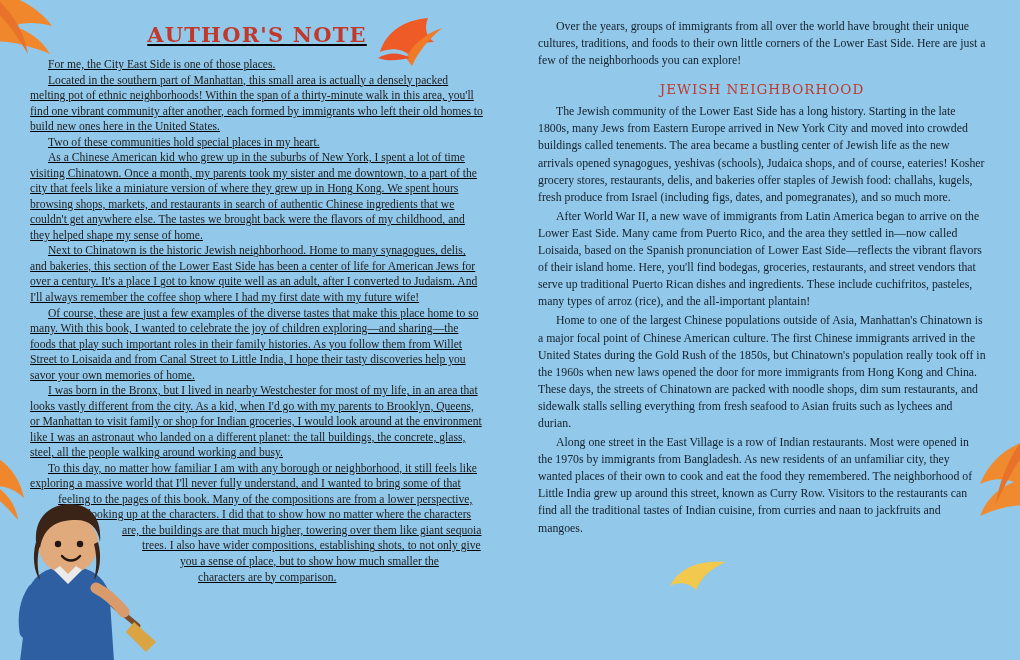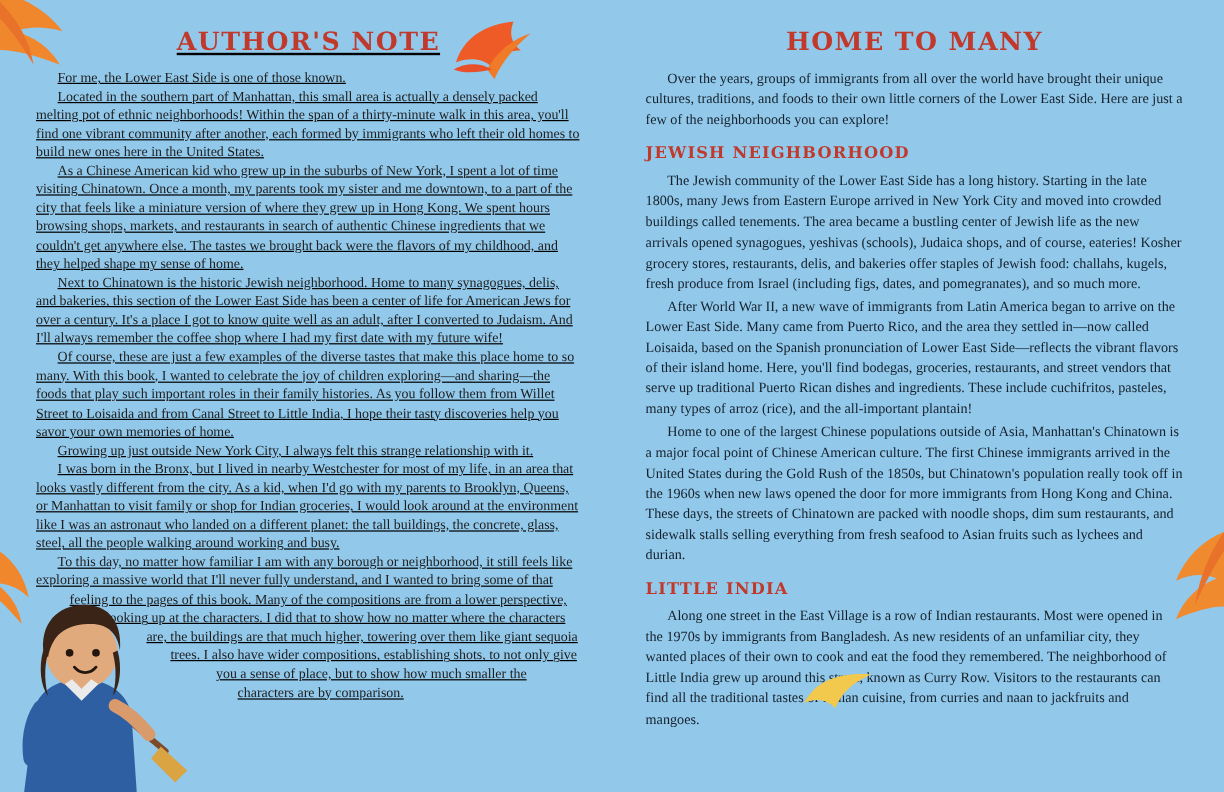--- a/index.html
+++ b/index.html
@@ -40,22 +40,23 @@
     letter-spacing: 1.2px;
     font-size: 21px;
     margin: 4px 0 10px 0;
     text-transform: uppercase;
   }
   h1.heading.illus {
     margin-top: 16px;
   }
   h2.subheading {
     font-family: "DejaVu Serif", serif;
-    font-weight: bold;
+    font-weight: normal;
     color: #c0392b;
+    text-align: center;
     letter-spacing: 1px;
     font-size: 13.5px;
     margin: 12px 0 6px 0;
     text-transform: uppercase;
   }
   p.para {
     font-size: 11.6px;
     line-height: 1.34;
     color: #1d1d1d;
     margin: 0;
@@ -130,54 +131,52 @@
 </style>
 </head>
 <body>
 
 <div class="page">
 
   <div class="col col-left">
 
     <h1 class="heading">Author's Note</h1>
 
-    <p class="para">For me, the Lower East Side is one of those known.</p>
+    <p class="para">For me, the City East Side is one of those places.</p>
     <p class="para">Located in the southern part of Manhattan, this small area is actually a densely packed melting pot of ethnic neighborhoods! Within the span of a thirty-minute walk in this area, you'll find one vibrant community after another, each formed by immigrants who left their old homes to build new ones here in the United States.</p>
+    <p class="para">Two of these communities hold special places in my heart.</p>
     <p class="para">As a Chinese American kid who grew up in the suburbs of New York, I spent a lot of time visiting Chinatown. Once a month, my parents took my sister and me downtown, to a part of the city that feels like a miniature version of where they grew up in Hong Kong. We spent hours browsing shops, markets, and restaurants in search of authentic Chinese ingredients that we couldn't get anywhere else. The tastes we brought back were the flavors of my childhood, and they helped shape my sense of home.</p>
     <p class="para">Next to Chinatown is the historic Jewish neighborhood. Home to many synagogues, delis, and bakeries, this section of the Lower East Side has been a center of life for American Jews for over a century. It's a place I got to know quite well as an adult, after I converted to Judaism. And I'll always remember the coffee shop where I had my first date with my future wife!</p>
     <p class="para">Of course, these are just a few examples of the diverse tastes that make this place home to so many. With this book, I wanted to celebrate the joy of children exploring—and sharing—the foods that play such important roles in their family histories. As you follow them from Willet Street to Loisaida and from Canal Street to Little India, I hope their tasty discoveries help you savor your own memories of home.</p>
 
 
-    <p class="para">Growing up just outside New York City, I always felt this strange relationship with it.</p>
     <p class="para">I was born in the Bronx, but I lived in nearby Westchester for most of my life, in an area that looks vastly different from the city. As a kid, when I'd go with my parents to Brooklyn, Queens, or Manhattan to visit family or shop for Indian groceries, I would look around at the environment like I was an astronaut who landed on a different planet: the tall buildings, the concrete, glass, steel, all the people walking around working and busy.</p>
 
     <div class="shape-step" style="width:0px;height:38px;"></div>
     <div class="shape-step" style="width:28px;"></div>
     <div class="shape-step" style="width:58px;"></div>
     <div class="shape-step" style="width:92px;"></div>
     <div class="shape-step" style="width:112px;"></div>
     <div class="shape-step" style="width:150px;"></div>
     <div class="shape-step" style="width:168px;"></div>
 
     <p class="para">To this day, no matter how familiar I am with any borough or neighborhood, it still feels like exploring a massive world that I'll never fully understand, and I wanted to bring some of that feeling to the pages of this book. Many of the compositions are from a lower perspective, looking up at the characters. I did that to show how no matter where the characters are, the buildings are that much higher, towering over them like giant sequoia trees. I also have wider compositions, establishing shots, to not only give you a sense of place, but to show how much smaller the characters are by comparison.</p>
 
   </div>
 
   <div class="col col-right">
-    <h1 class="heading">Home to Many</h1>
     <p class="right-para first">Over the years, groups of immigrants from all over the world have brought their unique cultures, traditions, and foods to their own little corners of the Lower East Side. Here are just a few of the neighborhoods you can explore!</p>
 
     <h2 class="subheading">Jewish Neighborhood</h2>
     <p class="right-para">The Jewish community of the Lower East Side has a long history. Starting in the late 1800s, many Jews from Eastern Europe arrived in New York City and moved into crowded buildings called tenements. The area became a bustling center of Jewish life as the new arrivals opened synagogues, yeshivas (schools), Judaica shops, and of course, eateries! Kosher grocery stores, restaurants, delis, and bakeries offer staples of Jewish food: challahs, kugels, fresh produce from Israel (including figs, dates, and pomegranates), and so much more.</p>
 
     <p class="right-para">After World War II, a new wave of immigrants from Latin America began to arrive on the Lower East Side. Many came from Puerto Rico, and the area they settled in—now called Loisaida, based on the Spanish pronunciation of Lower East Side—reflects the vibrant flavors of their island home. Here, you'll find bodegas, groceries, restaurants, and street vendors that serve up traditional Puerto Rican dishes and ingredients. These include cuchifritos, pasteles, many types of arroz (rice), and the all-important plantain!</p>
 
     <p class="right-para">Home to one of the largest Chinese populations outside of Asia, Manhattan's Chinatown is a major focal point of Chinese American culture. The first Chinese immigrants arrived in the United States during the Gold Rush of the 1850s, but Chinatown's population really took off in the 1960s when new laws opened the door for more immigrants from Hong Kong and China. These days, the streets of Chinatown are packed with noodle shops, dim sum restaurants, and sidewalk stalls selling everything from fresh seafood to Asian fruits such as lychees and durian.</p>
 
-    <h2 class="subheading">Little India</h2>
     <p class="right-para">Along one street in the East Village is a row of Indian restaurants. Most were opened in the 1970s by immigrants from Bangladesh. As new residents of an unfamiliar city, they wanted places of their own to cook and eat the food they remembered. The neighborhood of Little India grew up around this street, known as Curry Row. Visitors to the restaurants can find all the traditional tastes of Indian cuisine, from curries and naan to jackfruits and mangoes.</p>
   </div>
 </div>
 
 <svg class="leaf-top-left" viewBox="0 0 90 70">
   <path d="M2 0 C28 6, 46 18, 58 34 C44 30, 30 30, 18 34 C34 38, 48 48, 56 62 C36 54, 14 48, 0 50 Z" fill="#f0872c"></path>
   <path d="M0 4 C20 22, 30 40, 34 62 C22 42, 10 26, 0 18 Z" fill="#e8722a"></path>
 </svg>
 
 <svg class="leaf-orange" viewBox="0 0 70 54">

